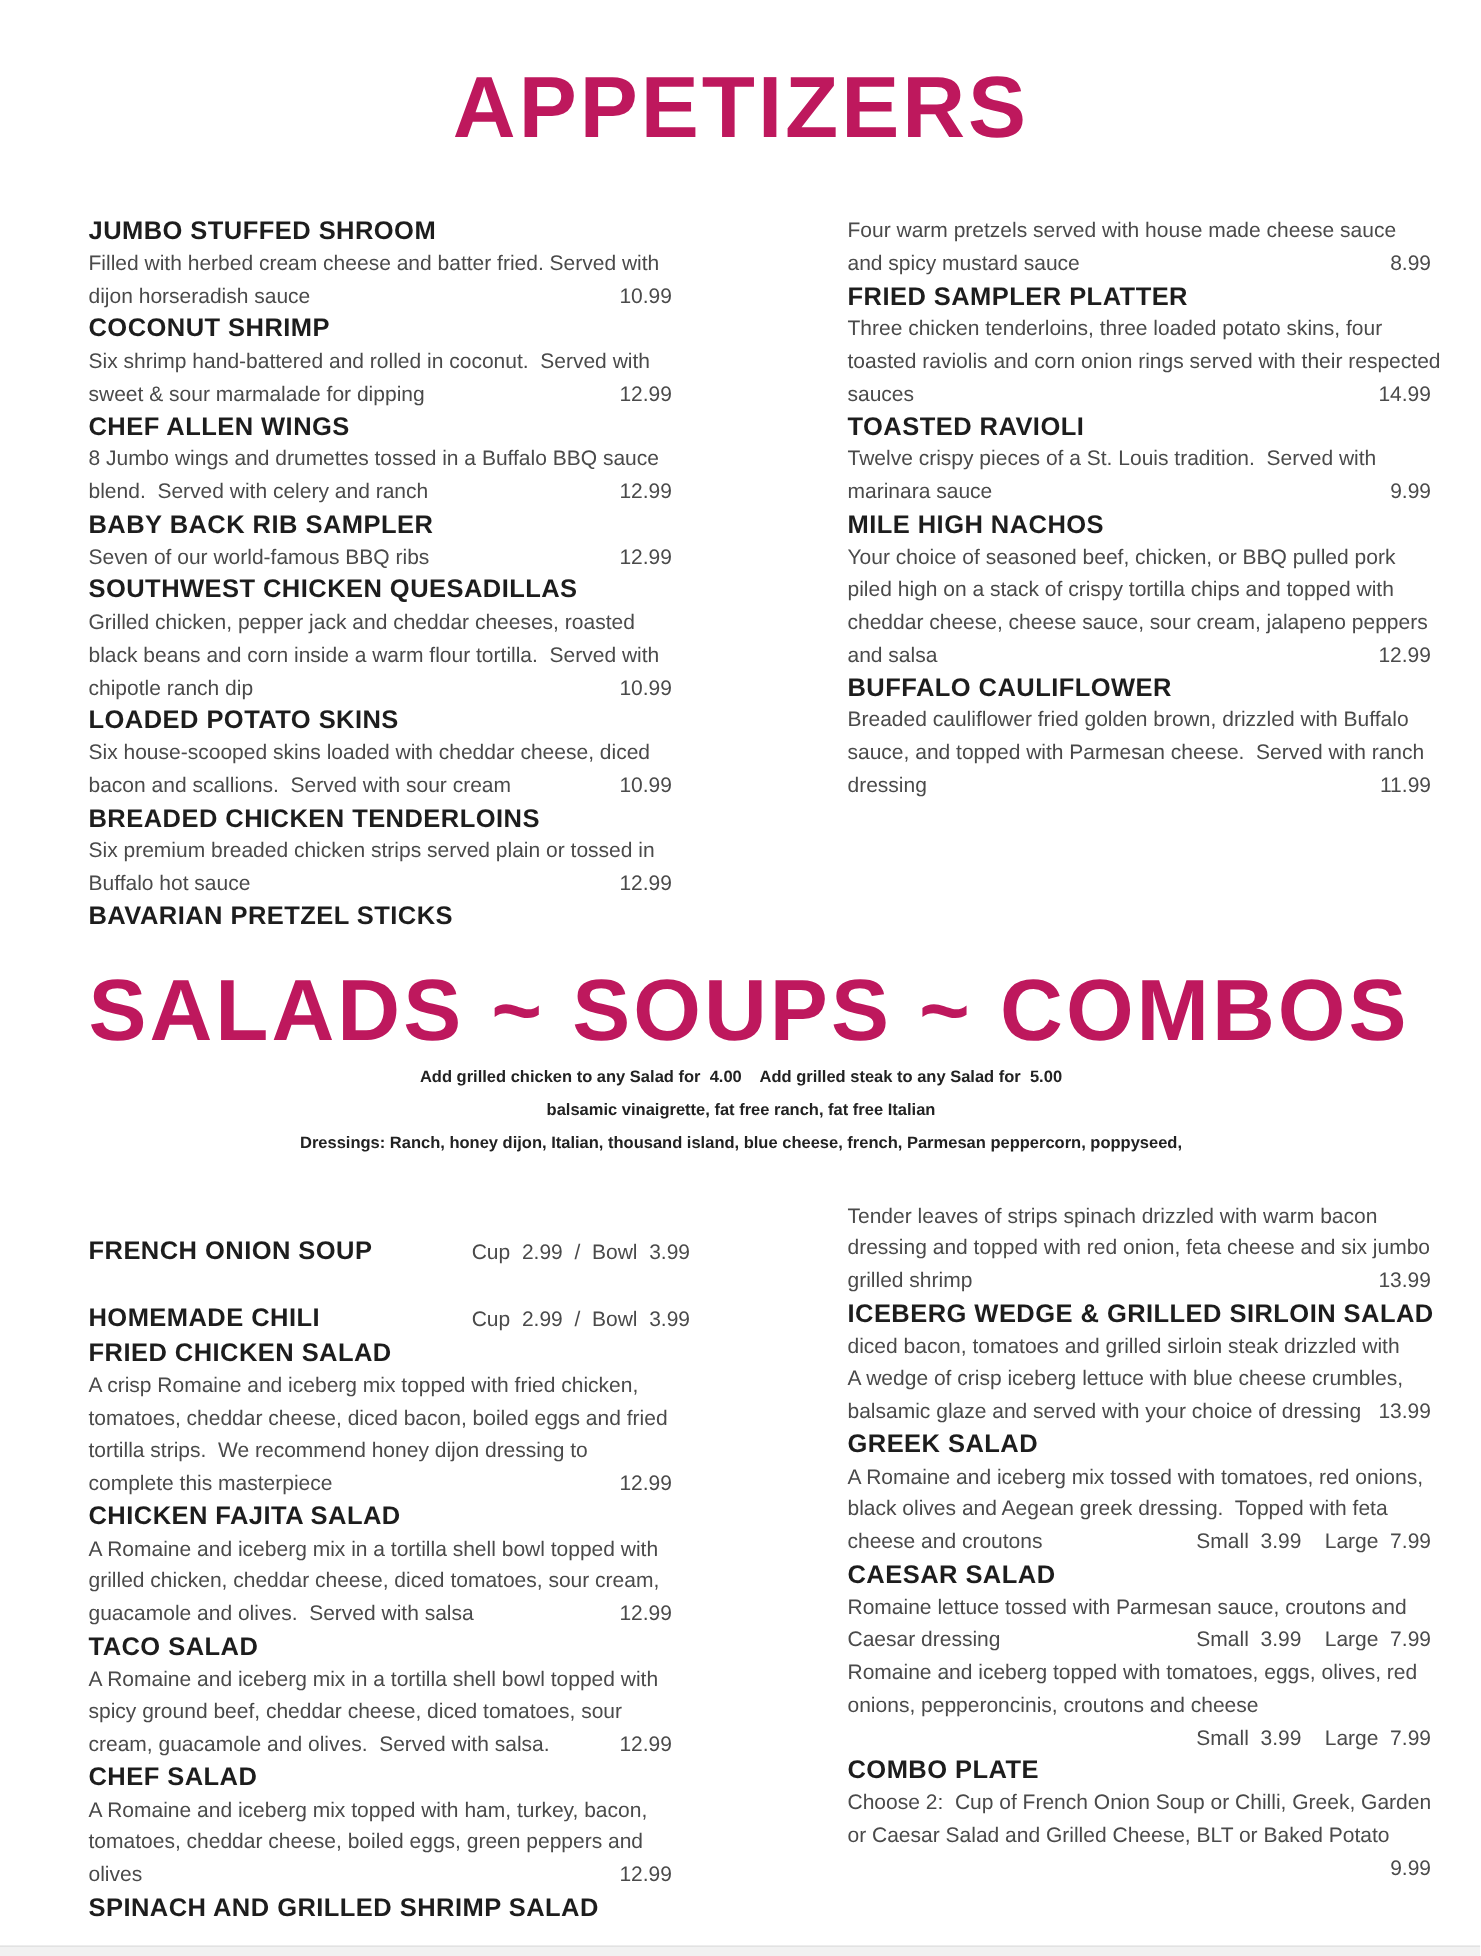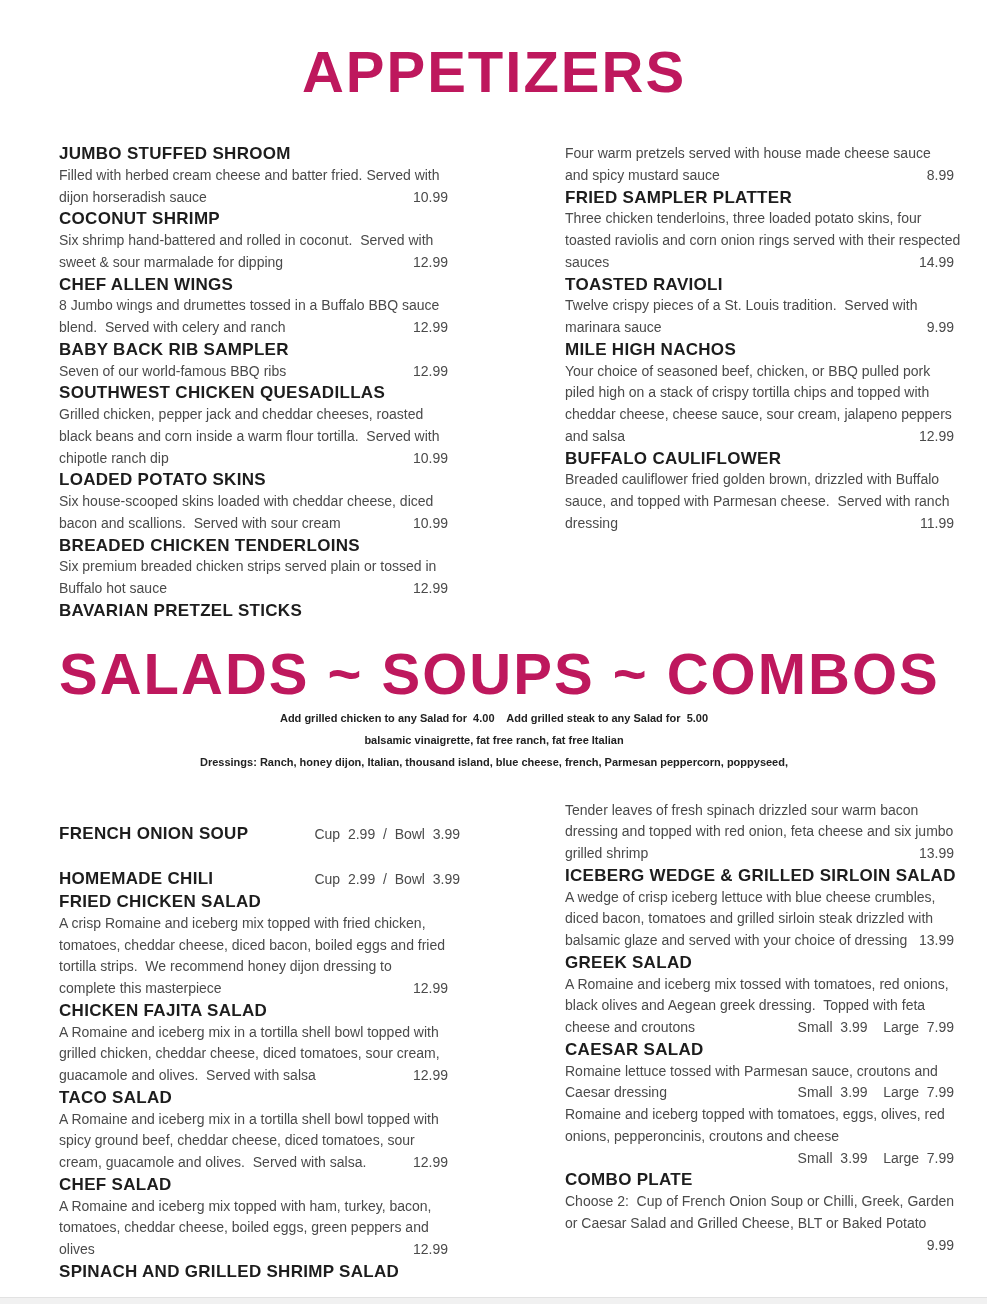--- a/index.html
+++ b/index.html
@@ -291,37 +291,37 @@
                 <span class="price">12.99</span>
               </div>
             </div>
             <div class="menu-item">
               <div class="item-heading"><span class="hname">SPINACH AND GRILLED SHRIMP SALAD</span></div>
             </div>
           </div>
         <div class="col">
             <div class="menu-item">
               <div class="dline">
-                <span class="dtext">Tender leaves of fresh spinach drizzled sour warm bacon</span>
+                <span class="dtext">Tender leaves of strips spinach drizzled with warm bacon</span>
               </div>
               <div class="dline">
                 <span class="dtext">dressing and topped with red onion, feta cheese and six jumbo</span>
               </div>
               <div class="dline">
                 <span class="dtext">grilled shrimp</span>
                 <span class="price">13.99</span>
               </div>
             </div>
             <div class="menu-item">
               <div class="item-heading"><span class="hname">ICEBERG WEDGE &amp; GRILLED SIRLOIN SALAD</span></div>
               <div class="dline">
+                <span class="dtext">diced bacon, tomatoes and grilled sirloin steak drizzled with</span>
+              </div>
+              <div class="dline">
                 <span class="dtext">A wedge of crisp iceberg lettuce with blue cheese crumbles,</span>
-              </div>
-              <div class="dline">
-                <span class="dtext">diced bacon, tomatoes and grilled sirloin steak drizzled with</span>
               </div>
               <div class="dline">
                 <span class="dtext">balsamic glaze and served with your choice of dressing</span>
                 <span class="price">13.99</span>
               </div>
             </div>
             <div class="menu-item">
               <div class="item-heading"><span class="hname">GREEK SALAD</span></div>
               <div class="dline">
                 <span class="dtext">A Romaine and iceberg mix tossed with tomatoes, red onions,</span>

